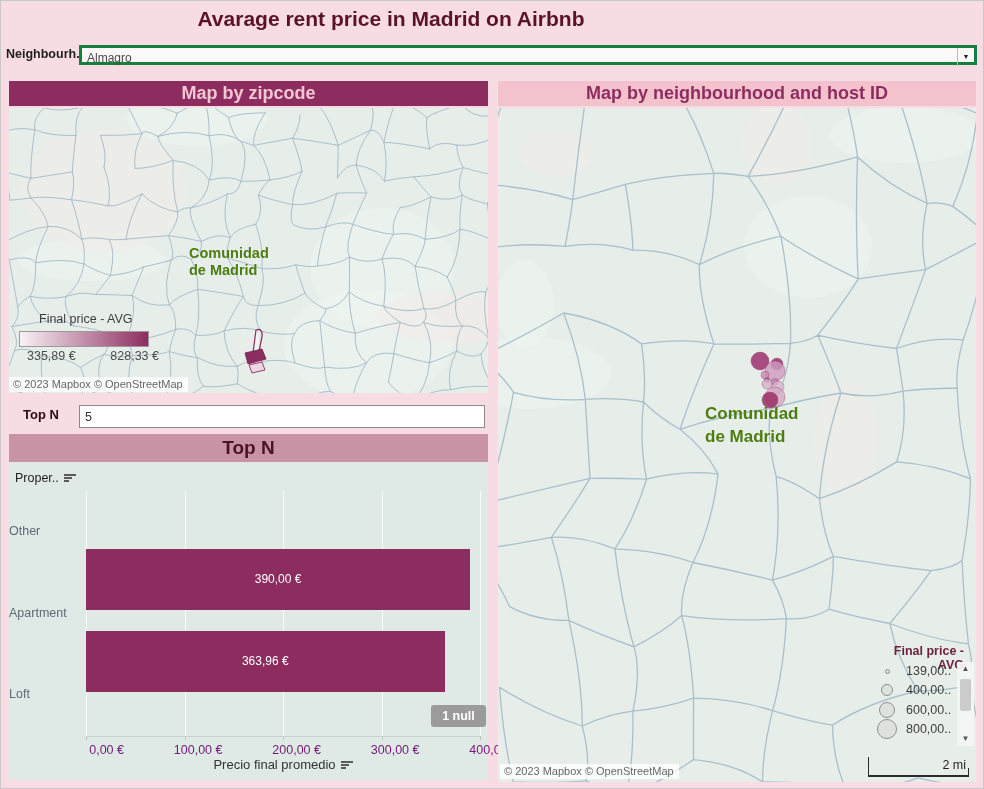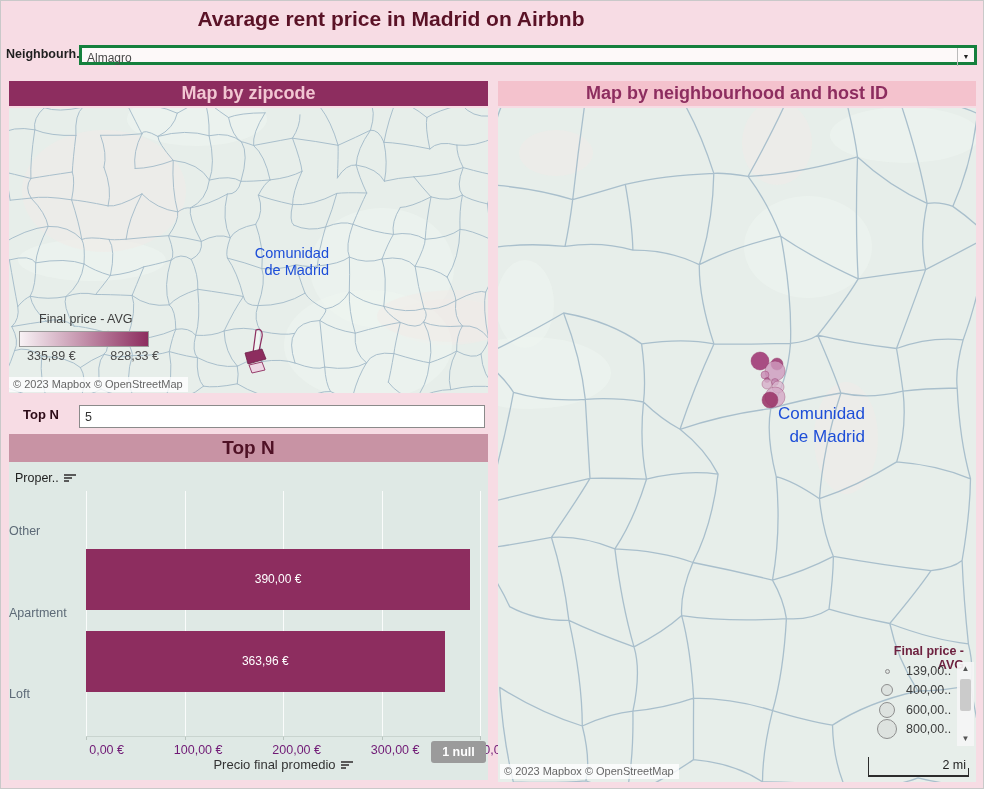--- a/index.html
+++ b/index.html
@@ -18,21 +18,21 @@
                   font-size:7px; color:#222; text-align:center; line-height:18px; }
 
   .hdr { position:absolute; height:25px; text-align:center; font-weight:bold; font-size:18px; line-height:25px; }
   .hdr-dark  { background:#8d2d5f; color:#f2c6d2; }
   .hdr-pink  { background:#f4c2cd; color:#8d2d5f; }
   .hdr-mauve { background:#c893a4; color:#4f1125; font-size:19px; height:28px; line-height:28px; }
 
   .map { position:absolute; background:#e7eeea; overflow:hidden; }
   .map svg { position:absolute; left:0; top:0; }
 
-  .map-region-label { position:absolute; text-align:right; color:#1d4ed8; pointer-events:none; }
+  .map-region-label { position:absolute; text-align:left; color:#4d7c0f; pointer-events:none;font-weight:bold; }
 
   .map-legend { position:absolute; left:8px; top:204px; width:146px; }
   .legend-title-left { margin-left:22px; font-size:12.5px; color:#3e3e3e; }
   .legend-gradient { margin-left:2px; margin-top:5px; width:130px; height:16px;
                      background:linear-gradient(to right,#f8f2f5,#8d2d5f); border:1px solid #9a9a9a; }
   .legend-labels { margin-left:10px; margin-top:2px; width:132px; display:flex; justify-content:space-between;
                    font-size:12.5px; color:#4c4c4c; }
 
   .attribution { position:absolute; background:rgba(255,255,255,0.78); color:#676767;
                  font-size:11px; padding:1px 5px 2px 4px; white-space:nowrap; }
@@ -49,21 +49,21 @@
 
   .gridline { position:absolute; width:1px; background:rgba(255,255,255,0.85); }
   .axis-line { position:absolute; height:1px; background:#c9d4cf; }
   .tickmark  { position:absolute; width:1px; height:4px; background:#b9c4bf; }
   .bar { position:absolute; height:61px;margin-top:48px; }
   .bar-value { position:absolute; width:100%; text-align:center; color:#fff; font-size:12px; top:50%; margin-top:-8px; }
   .cat-label { position:absolute; width:72px; text-align:left; font-size:12.5px; color:#5d6a77; }
   .tick-label { position:absolute; width:76px; text-align:right; font-size:12.5px; color:#701a75; }
   .axis-title { position:absolute; text-align:center; font-size:13px; color:#333; }
   .null-badge { position:absolute; left:422px; top:243px; width:55px; height:22px; background:#9b9b9b;
-                border-radius:3px; color:#fff; font-size:12.5px; font-weight:bold; text-align:center; line-height:22px;margin-top:36px; }
+                border-radius:3px; color:#fff; font-size:12.5px; font-weight:bold; text-align:center; line-height:22px; }
 
   .size-legend-title { position:absolute; left:374px; top:536px; width:92px; text-align:right;
                        font-size:12.5px; color:#6e2240; font-weight:600; }
   .size-legend-row { position:absolute; height:19px; }
   .size-legend-circle { position:absolute; border:1.5px solid #8f8f8f; border-radius:50%;
                         background:rgba(190,190,190,0.25); }
   .size-legend-label { position:absolute; left:30px; top:2px; font-size:12.5px; color:#3c3c3c; white-space:nowrap; }
 
   .scrollbar { position:absolute; left:459px; top:554px; width:17px; height:84px;
                background:rgba(245,245,245,0.92); }

